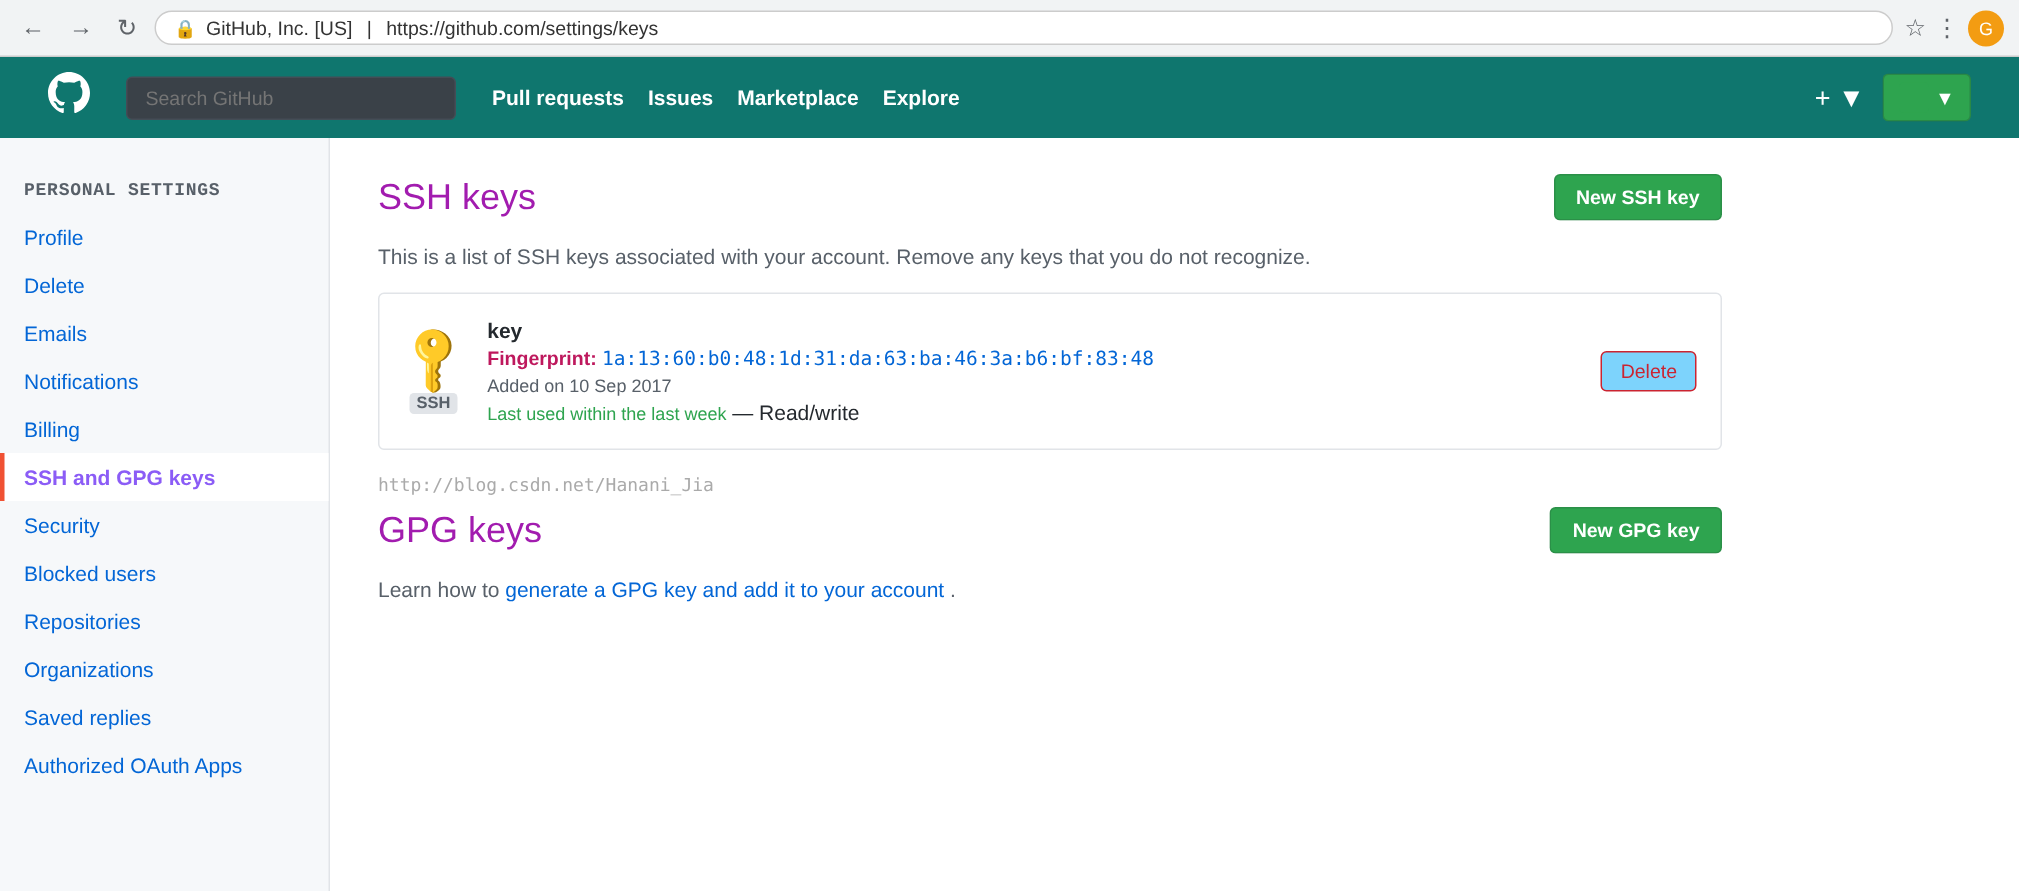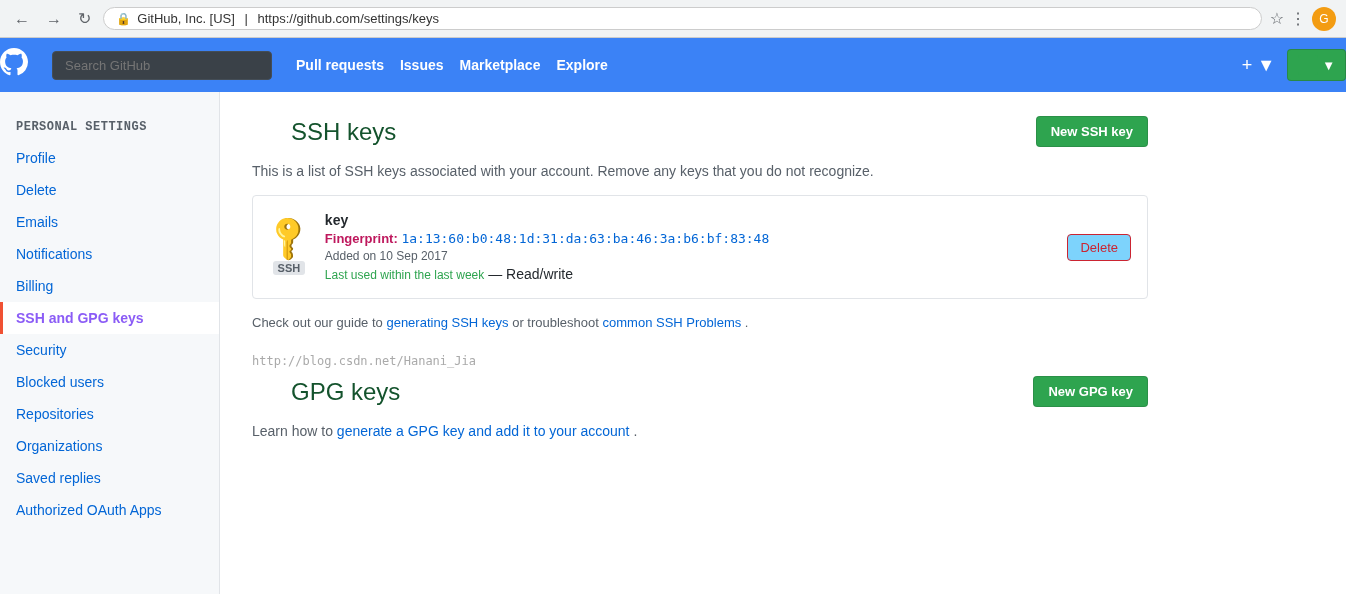--- a/index.html
+++ b/index.html
@@ -35,22 +35,22 @@
       align-items: center;
       gap: 6px;
     }
     .lock-icon { color: #1a73e8; font-size: 12px; }
     .browser-actions { display: flex; gap: 6px; align-items: center; }
     .browser-action-btn { background: none; border: none; font-size: 16px; cursor: pointer; color: #5f6368; }
     .avatar-circle { width: 24px; height: 24px; border-radius: 50%; background: #f39c12; display: flex; align-items: center; justify-content: center; font-size: 12px; color: white; }
 
     
     .gh-nav {
-      background: #3b82f6;
-      padding: 0 0;
+      background: #0f766e;
+      padding: 0 32px;
       height: 54px;
       display: flex;
       align-items: center;
       gap: 16px;
     }
     .gh-logo { color: white; font-size: 24px; margin-right: 8px; }
     .gh-search {
       background: #3a4148;
       border: 1px solid #444d56;
       border-radius: 4px;
@@ -112,22 +112,21 @@
     
     .section-header {
       display: flex;
       align-items: center;
       justify-content: space-between;
       margin-bottom: 16px;
     }
     .section-title {
       font-size: 24px;
       font-weight: 300;
-      color: #14532d;
-      margin-left: 39px;
+      color: #a21caf;
     }
     .btn-green {
       background: #2ea44f;
       color: white;
       border: 1px solid rgba(27,31,35,.15);
       border-radius: 4px;
       padding: 7px 14px;
       font-size: 13px;
       font-weight: 600;
       cursor: pointer;
@@ -273,27 +272,20 @@
         </div>
         <div class="key-added">Added on 10 Sep 2017</div>
         <div>
           <span class="key-last-used">Last used within the last week</span>
           <span> — Read/write</span>
         </div>
       </div>
       <button class="btn-delete">Delete</button>
     </div>
 
-    <p class="guide-text">
-      <span>Check out our guide to </span>
-      <a href="#">generating SSH keys</a>
-      <span> or troubleshoot </span>
-      <a href="#">common SSH Problems</a>
-      <span>.</span>
-    </p>
     <div class="watermark">http://blog.csdn.net/Hanani_Jia</div>
 
     <div class="gpg-section">
       <div class="section-header">
         <h2 class="section-title">GPG keys</h2>
         <button class="btn-green">New GPG key</button>
       </div>
       <p class="gpg-desc">
         <span>Learn how to </span>
         <a href="#">generate a GPG key and add it to your account</a>

